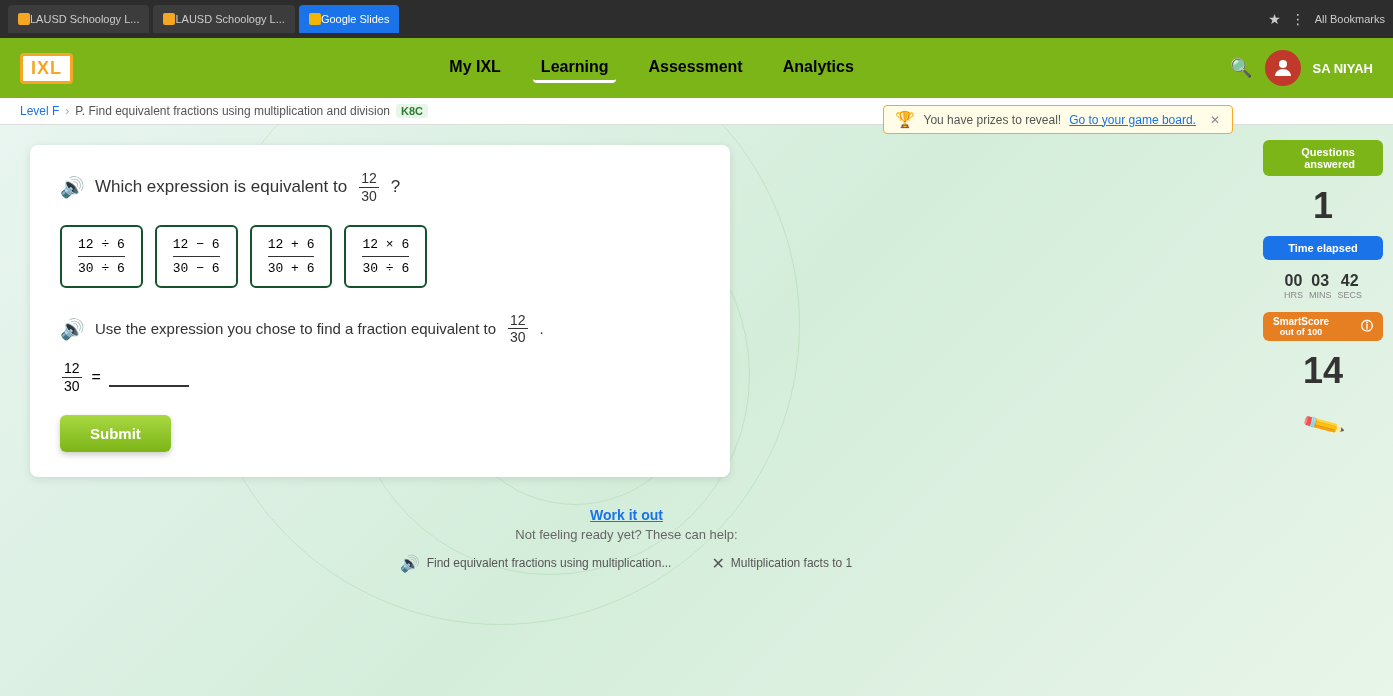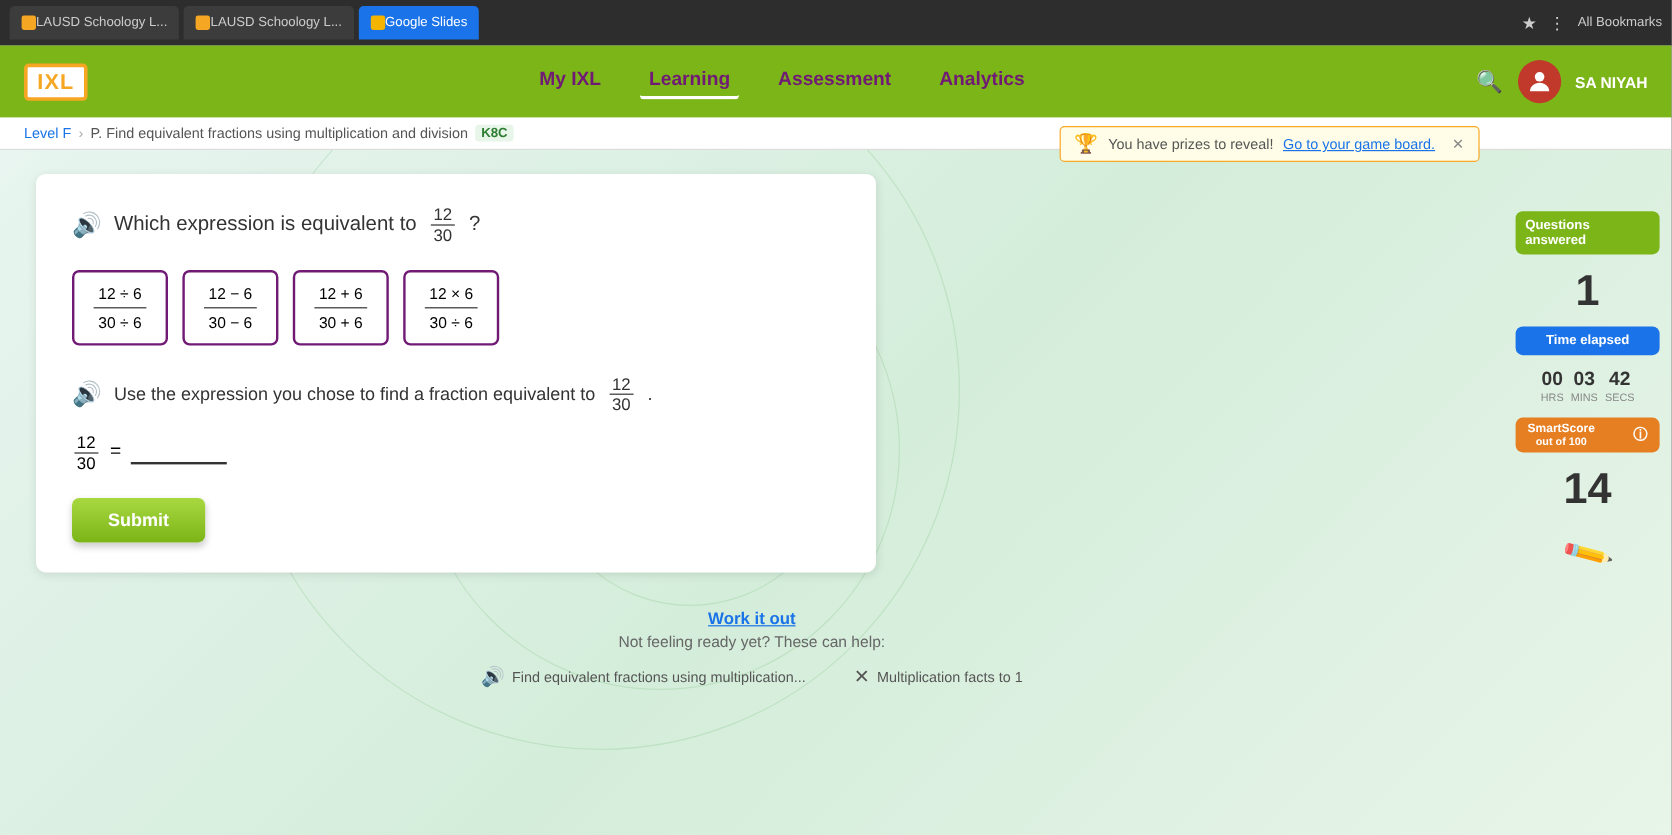--- a/index.html
+++ b/index.html
@@ -69,21 +69,21 @@
       letter-spacing: 1px;
     }
     .ixl-logo span { color: #f5a623; }
     .nav-links {
       display: flex;
       gap: 24px;
       flex: 1;
       justify-content: center;
     }
     .nav-link {
-      color: #701a75;
+      color: #000000;
       font-size: 16px;
       font-weight: 600;
       text-decoration: none;
       cursor: pointer;
       padding: 4px 8px;
       border-radius: 4px;
     }
     .nav-link.active {
       border-bottom: 3px solid white;
     }
@@ -204,29 +204,30 @@
     .fraction .denominator { padding: 0 2px; }
 
     
     .answer-choices {
       display: flex;
       gap: 12px;
       margin-bottom: 24px;
       flex-wrap: wrap;
     }
     .choice-box {
-      border: 2px solid #701a75;
+      border: 2px solid #14532d;
       border-radius: 6px;
       padding: 10px 16px;
       cursor: pointer;
       font-size: 14px;
       text-align: center;
       background: white;
       min-width: 80px;
       transition: border-color 0.2s;
+      font-family: Liberation Mono, monospace;
     }
     .choice-box .expr-line {
       display: flex;
       align-items: center;
       justify-content: center;
       gap: 3px;
       font-size: 13px;
     }
 
     
@@ -307,26 +308,25 @@
       align-items: center;
       gap: 12px;
       position: relative;
       z-index: 1;
     }
 
     .questions-answered-box {
       background: #7cb518;
       color: white;
       border-radius: 6px;
-      padding: 6px 8px;
-      text-align: left;
+      padding: 6px 28px;
+      text-align: right;
       font-size: 11px;
       font-weight: bold;
       width: 100%;
-      margin-top: 36px;
     }
     .qa-number {
       font-size: 36px;
       font-weight: bold;
       color: #333;
       text-align: center;
       line-height: 1;
     }
 
     .time-elapsed-box {

